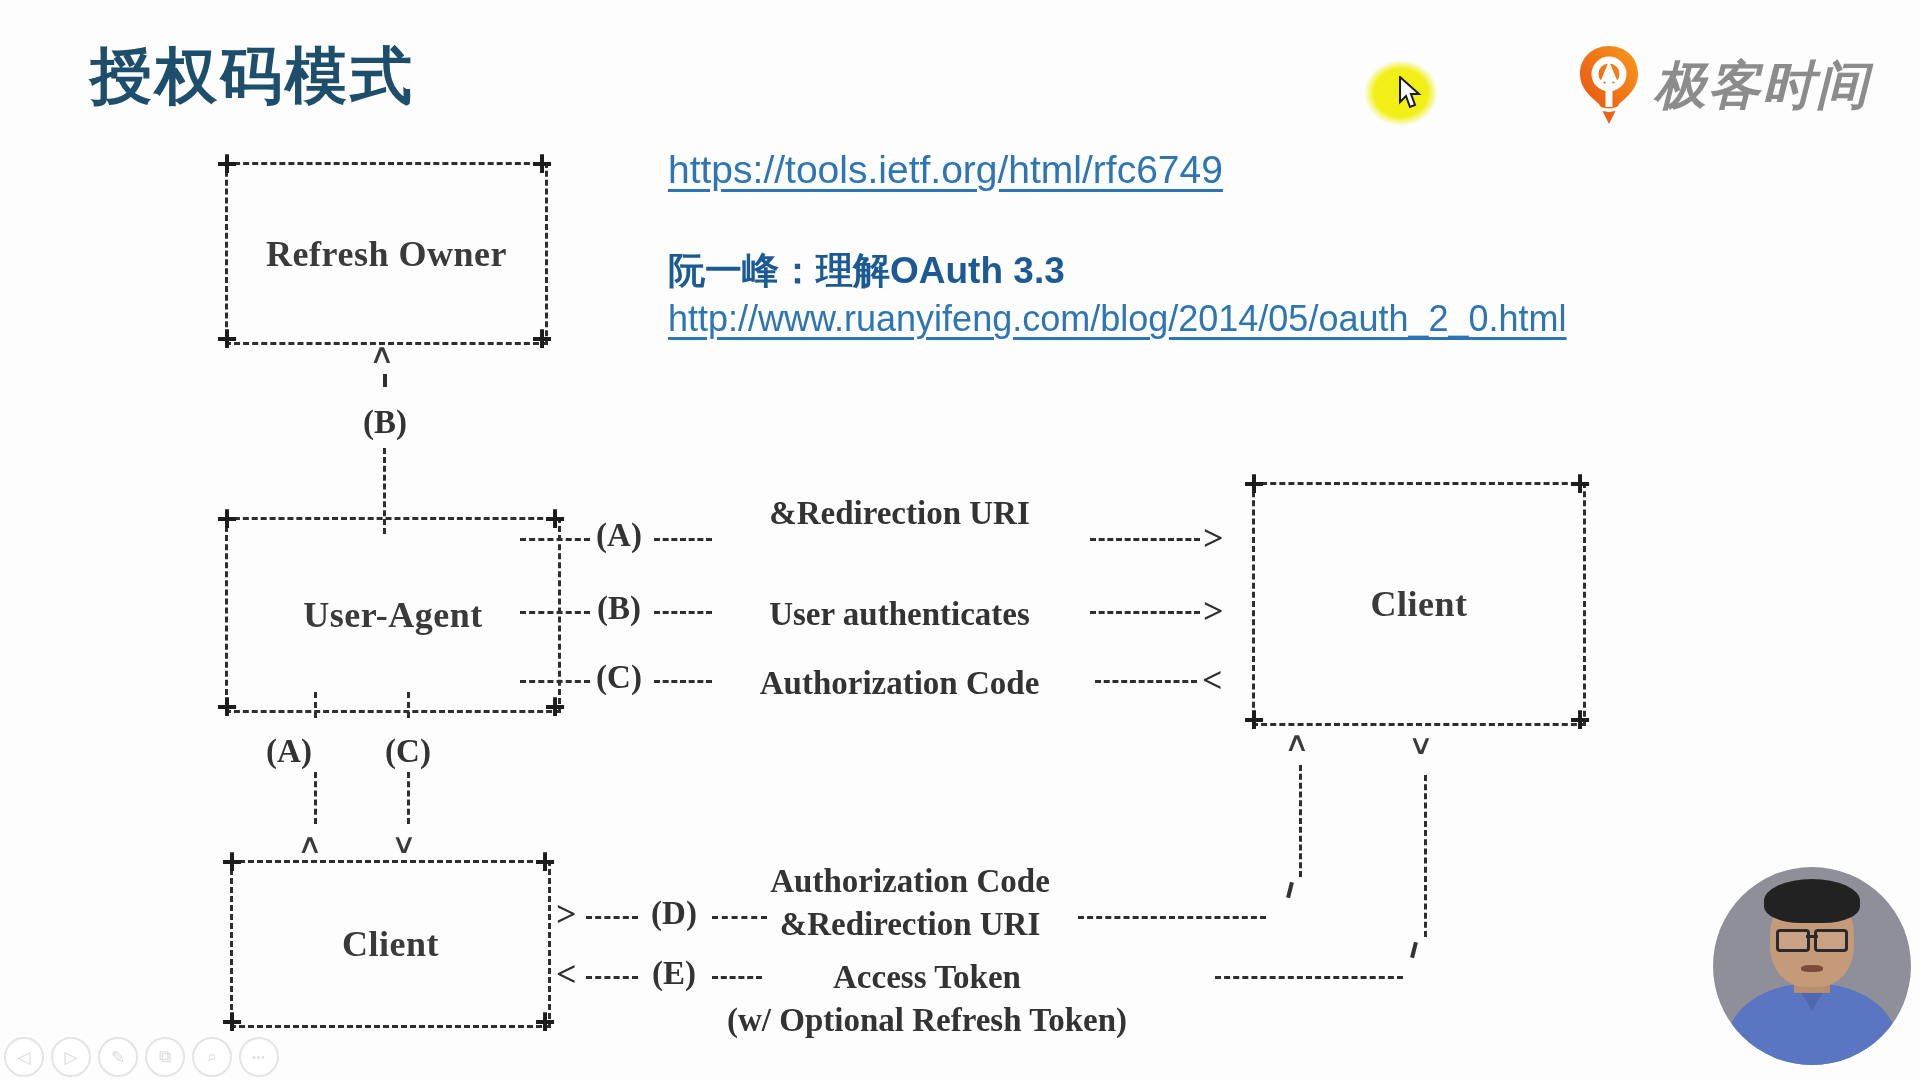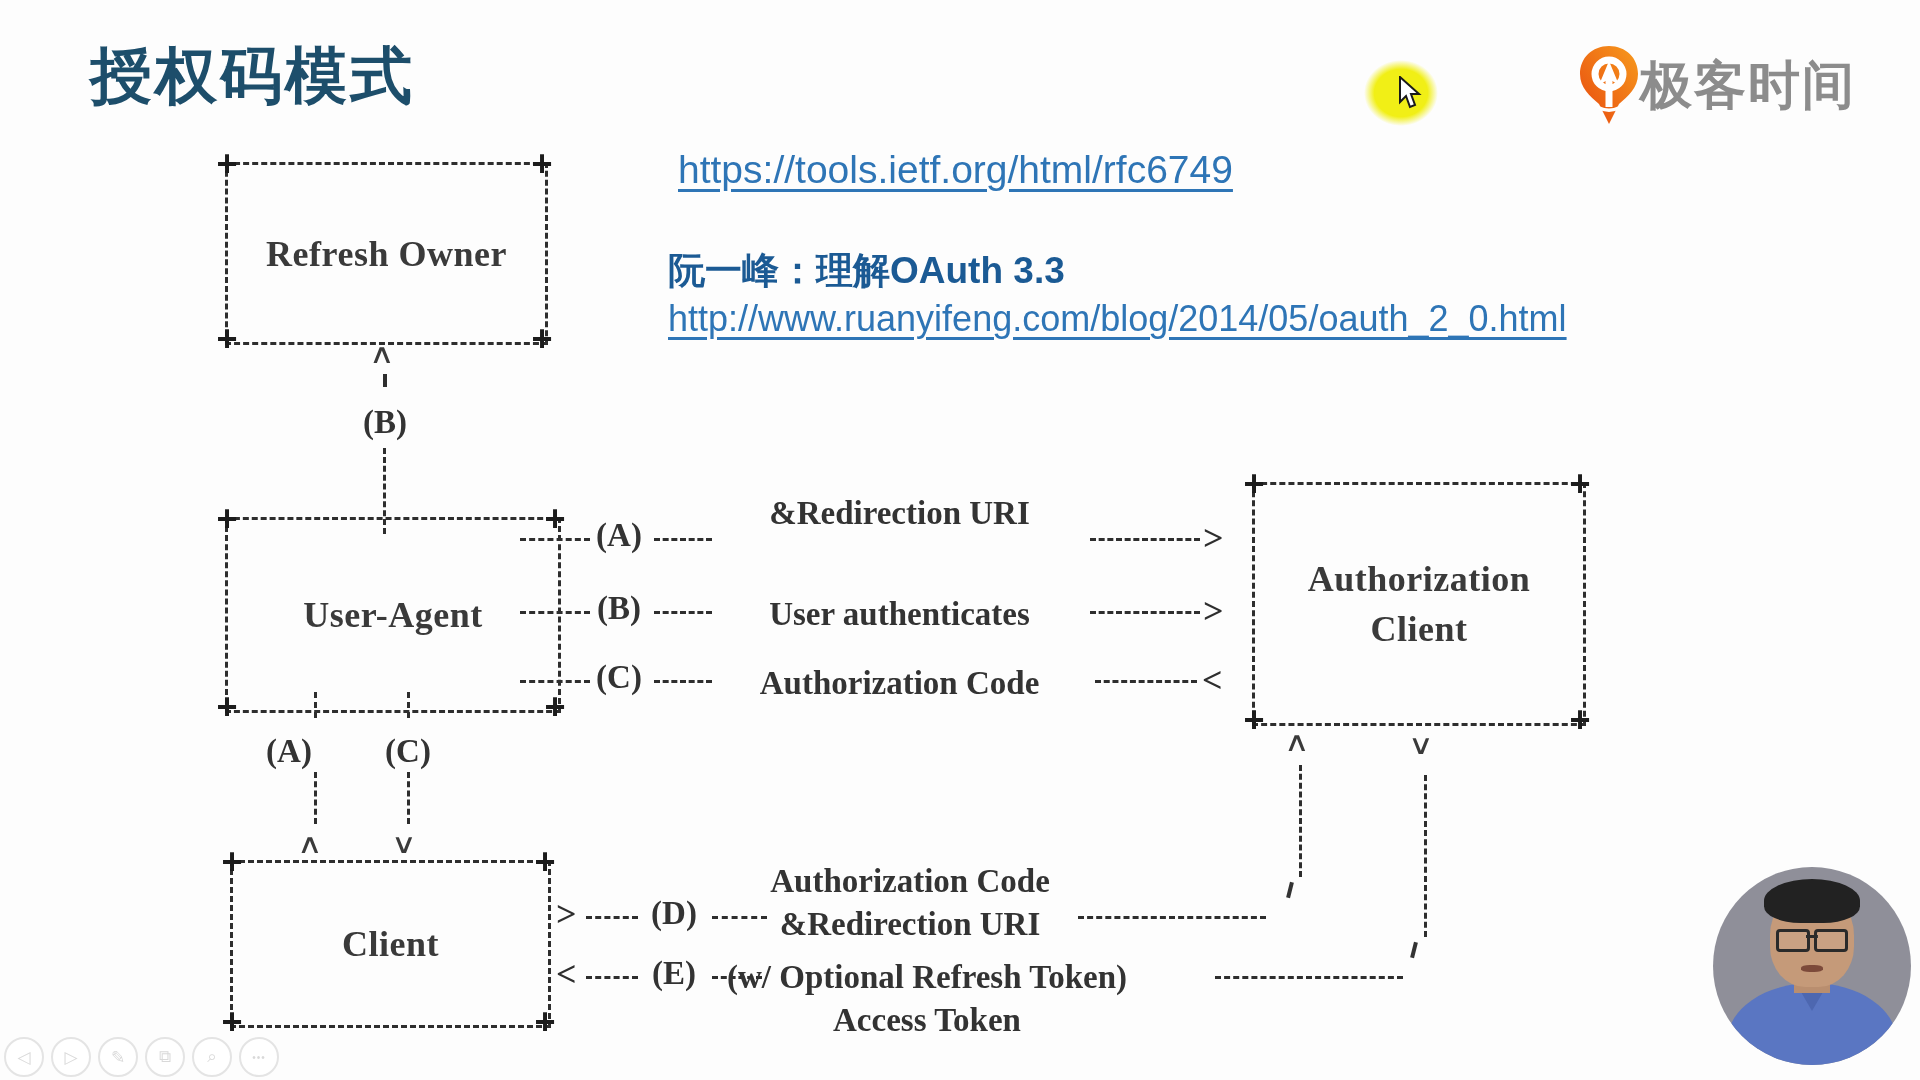--- a/index.html
+++ b/index.html
@@ -72,24 +72,24 @@
         <stop offset="0" stop-color="#e8490f"></stop>
           <stop offset="1" stop-color="#f79b1d"></stop>
       </linearGradient>
     </defs>
     <path d="M31 1 C48 1 60 13 60 29 C60 43 50 51 41 59 L31 79 L21 59 C12 51 2 43 2 29 C2 13 14 1 31 1 Z" fill="url(#og)"></path>
     <circle cx="31" cy="29" r="14" fill="none" stroke="#fff" stroke-width="7"></circle>
     <rect x="27.5" y="34" width="7" height="28" fill="#fff"></rect>
     <polygon points="31,16 41,40 31,34 21,40" fill="#fff"></polygon>
     <path d="M12 55 Q31 72 50 55 Q43 67 31 67 Q19 67 12 55 Z" fill="#fff"></path>
   </svg>
-  <div class="brand-text" style="">极客时间</div>
-</div>
-
-<a class="abs link link1" style="left:668px;top:148px;margin-left:10px;" href="#">https://tools.ietf.org/html/rfc6749</a>
+  <div class="brand-text" style="margin-left:14px;font-style:italic;">极客时间</div>
+</div>
+
+<a class="abs link link1" style="left:668px;top:148px;" href="#">https://tools.ietf.org/html/rfc6749</a>
 <div class="abs article-heading" style="left:668px;top:246px;">阮一峰：理解OAuth 3.3</div>
 <a class="abs link link2" style="left:668px;top:298px;" href="#">http://www.ruanyifeng.com/blog/2014/05/oauth_2_0.html</a>
 
 <div class="abs dbox" style="left:225px;top:162px;width:317px;height:177px;">
   <div class="boxlbl">Refresh Owner</div>
 </div>
 <span class="plus" style="left:227px;top:164px;">+</span>
 <span class="plus" style="left:542px;top:164px;">+</span>
 <span class="plus" style="left:227px;top:339px;">+</span>
 <span class="plus" style="left:542px;top:339px;">+</span>
@@ -101,21 +101,20 @@
 
 <div class="abs dbox" style="left:225px;top:517px;width:330px;height:190px;">
   <div class="boxlbl">User-Agent</div>
 </div>
 <span class="plus" style="left:227px;top:519px;">+</span>
 <span class="plus" style="left:555px;top:519px;">+</span>
 <span class="plus" style="left:227px;top:707px;">+</span>
 <span class="plus" style="left:555px;top:707px;">+</span>
 
 <div class="abs dbox" style="left:1252px;top:482px;width:328px;height:238px;">
-  <div class="boxlbl">Authorization</div>
   <div class="boxlbl">Client</div>
 </div>
 <span class="plus" style="left:1254px;top:484px;">+</span>
 <span class="plus" style="left:1580px;top:484px;">+</span>
 <span class="plus" style="left:1254px;top:720px;">+</span>
 <span class="plus" style="left:1580px;top:720px;">+</span>
 
 <div class="abs dbox" style="left:230px;top:860px;width:315px;height:162px;">
   <div class="boxlbl">Client</div>
 </div>
@@ -168,22 +167,22 @@
 <div class="abs hd" style="left:1078px;top:916px;width:188px;"></div>
 <div class="abs tick" style="left:1288px;top:882px;"></div>
 <div class="abs vd" style="left:1299px;top:765px;height:112px;"></div>
 <div class="abs chev" style="left:1287px;top:728px;">∧</div>
 
 <div class="abs arw" style="left:556px;top:956px;">&lt;</div>
 <div class="abs hd" style="left:586px;top:976px;width:52px;"></div>
 <div class="abs lbl" style="left:642px;top:953px;width:64px;">(E)</div>
 <div class="abs hd" style="left:712px;top:976px;width:50px;"></div>
 <div class="abs ctr" style="left:712px;top:956px;width:430px;">
+  <div>Access Token</div>
   <div>(w/ Optional Refresh Token)</div>
-  <div>Access Token</div>
 </div>
 <div class="abs hd" style="left:1215px;top:976px;width:188px;"></div>
 <div class="abs tick" style="left:1412px;top:942px;"></div>
 <div class="abs vd" style="left:1424px;top:775px;height:162px;"></div>
 <div class="abs chev" style="left:1411px;top:731px;">∨</div>
 
 <div class="abs" style="left:4px;top:1037px;display:flex;gap:7px;">
   <div class="tbtn">
       <span>◁</span>
     </div>

